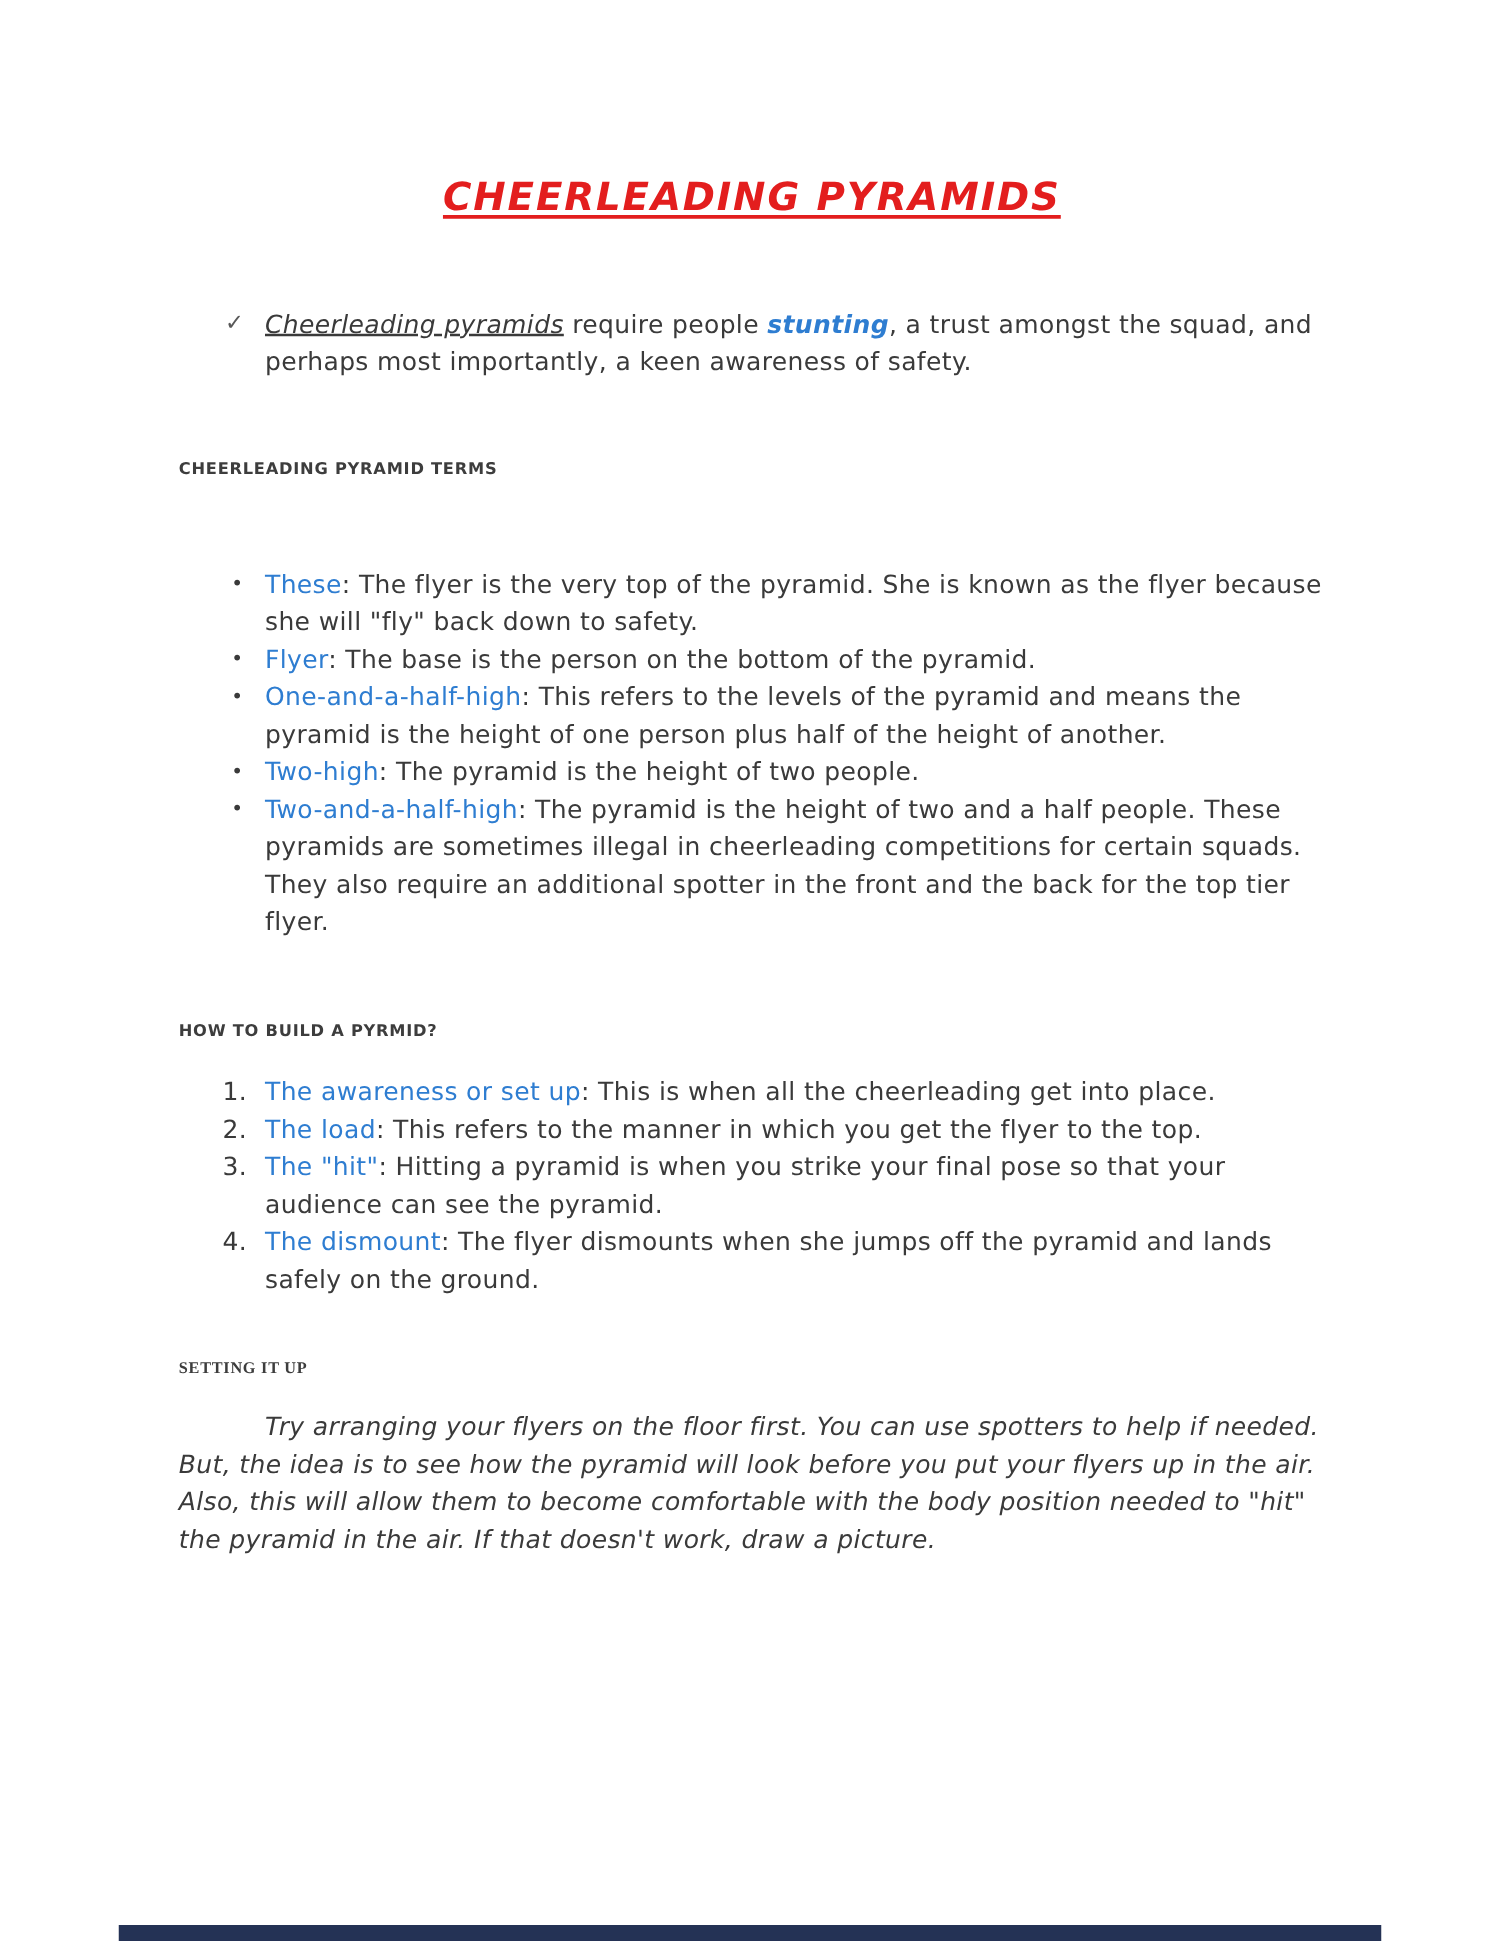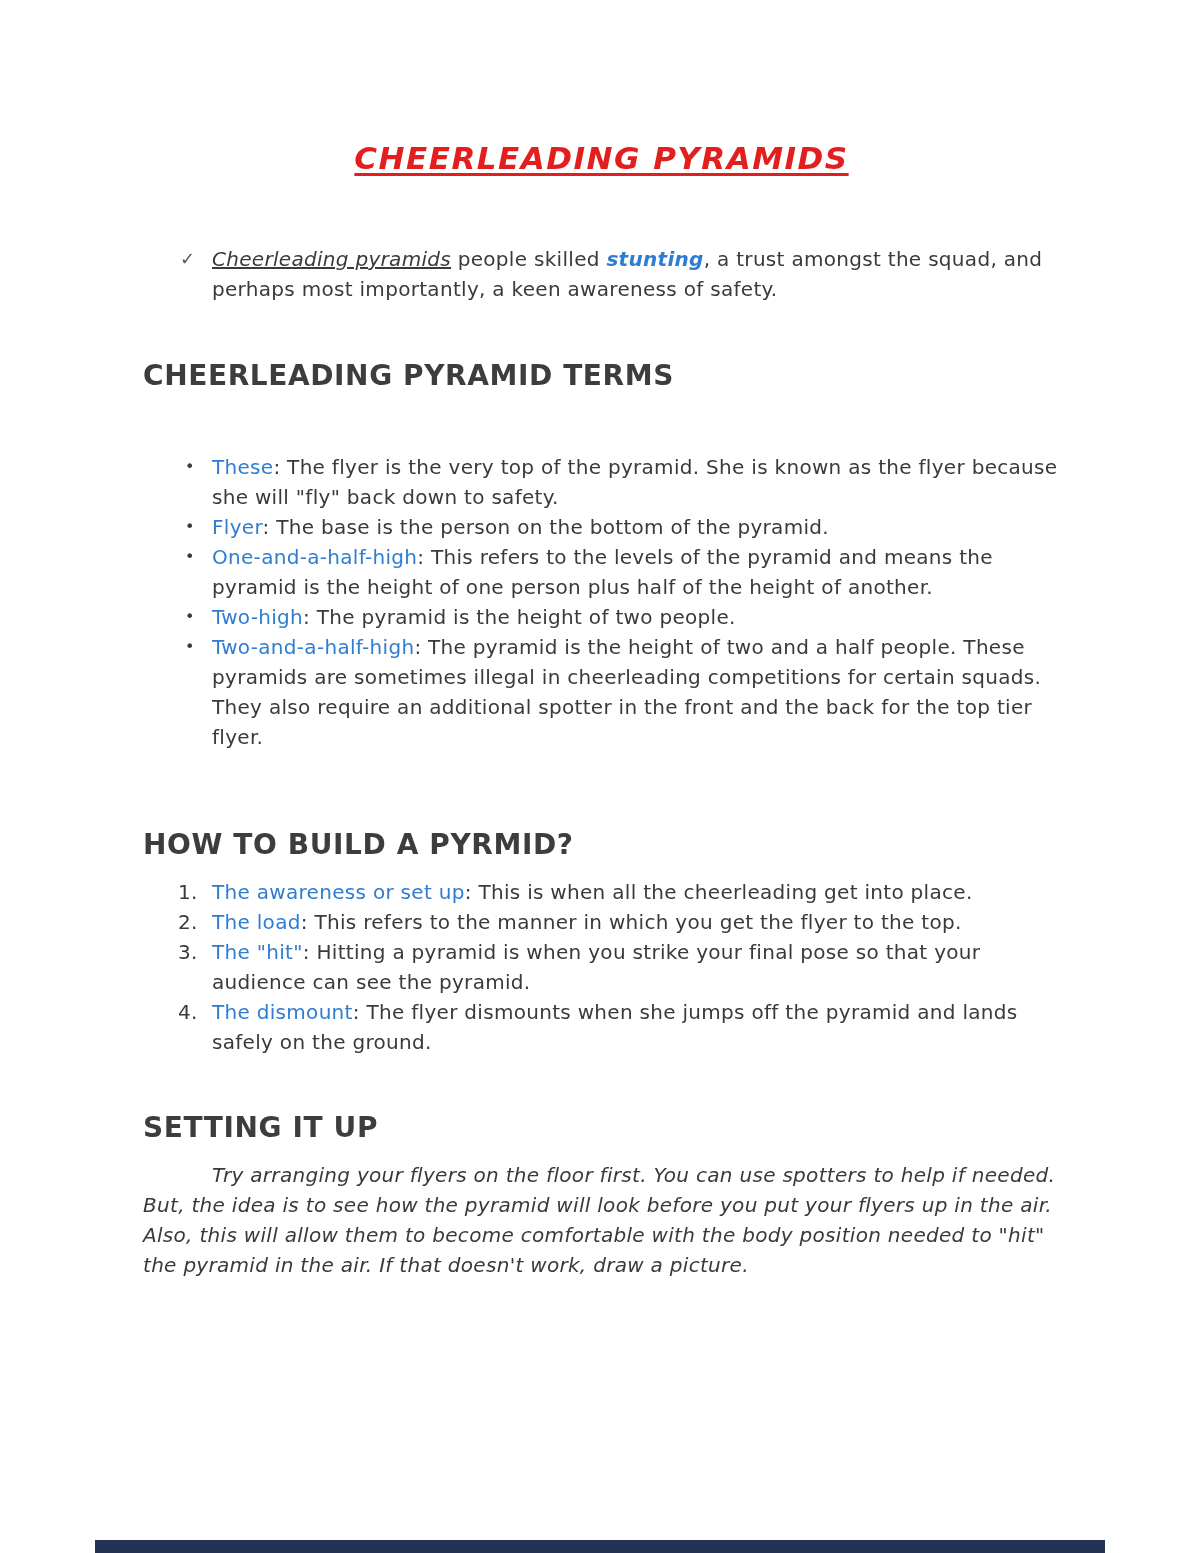--- a/index.html
+++ b/index.html
@@ -24,29 +24,29 @@
     line-height: 36px;
     font-weight: bold;
     font-style: italic;
     letter-spacing: 1.5px;
     color: var(--title-red, #e31e1e);
     text-decoration: underline;
     text-underline-offset: 4px;
     margin-bottom: 68px;
   }
   .section-heading {
-    font-size: 28px;
+    font-size: 13px;
     font-weight: bold;
     color: #3d3d3d;
     letter-spacing: 0.6px;
     line-height: 24px;
   }
   .h-terms   { margin-top: 60px; }
-  .h-build   { margin-top: 81px; }
-  .h-setting { margin-top: 59px; }
+  .h-build   { margin-top: 62px; }
+  .h-setting { margin-top: 44px; font-family: Liberation Serif, serif; }
   .term { color: var(--term-blue, #2e7dd1); }
   .bold { font-weight: bold; font-style: italic; }
   .underlined { text-decoration: underline; font-style: italic; }
   .intro-item { display: flex; align-items: flex-start; }
   .intro-item .marker {
     flex: none;
     width: 32px;
     margin-left: 37px;
     color: #595959;
     font-size: 18px;
@@ -82,21 +82,21 @@
 </style>
 </head>
 <body>
 
 <div class="page">
 
   <h1 class="title">CHEERLEADING PYRAMIDS</h1>
 
   <div class="intro-item">
     <span class="marker">✓</span>
-    <p class="item-content"><span class="underlined">Cheerleading pyramids</span><span> people skilled </span><span class="term bold">stunting</span><span>, a trust amongst the squad, and perhaps most importantly, a keen awareness of safety.</span></p>
+    <p class="item-content"><span class="underlined">Cheerleading pyramids</span><span> require people </span><span class="term bold">stunting</span><span>, a trust amongst the squad, and perhaps most importantly, a keen awareness of safety.</span></p>
   </div>
 
   <h2 class="section-heading h-terms">CHEERLEADING PYRAMID TERMS</h2>
 
   <div class="bullet-list">
 
     <div class="list-item">
       <span class="marker">•</span>
       <p class="item-content"><span class="term">These</span><span>: The flyer is the very top of the pyramid. She is known as the flyer because she will "fly" back down to safety.</span></p>
     </div>

